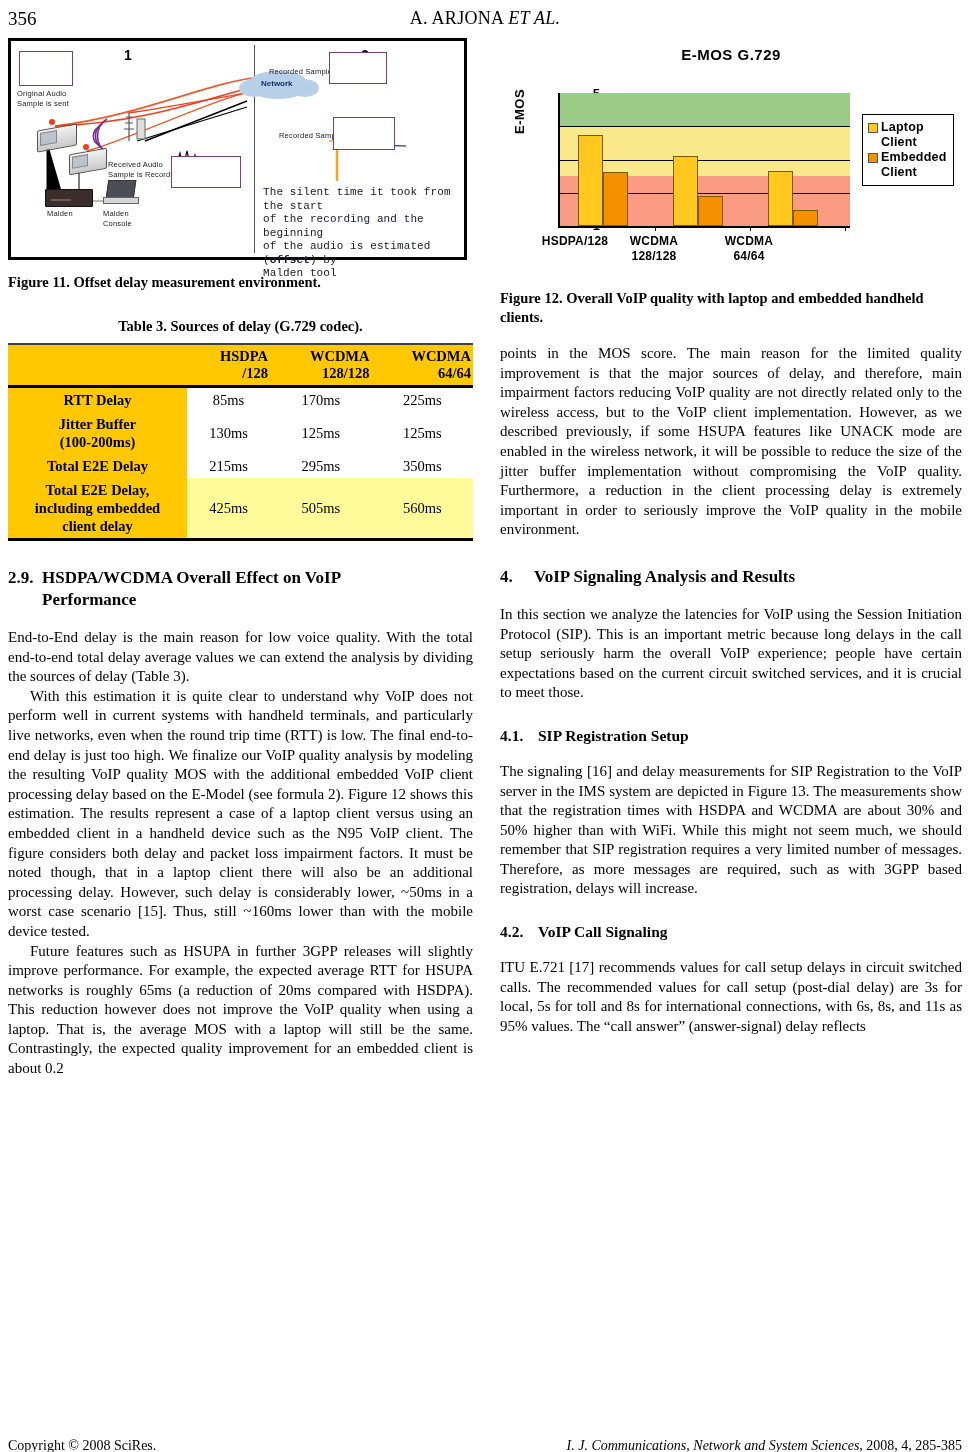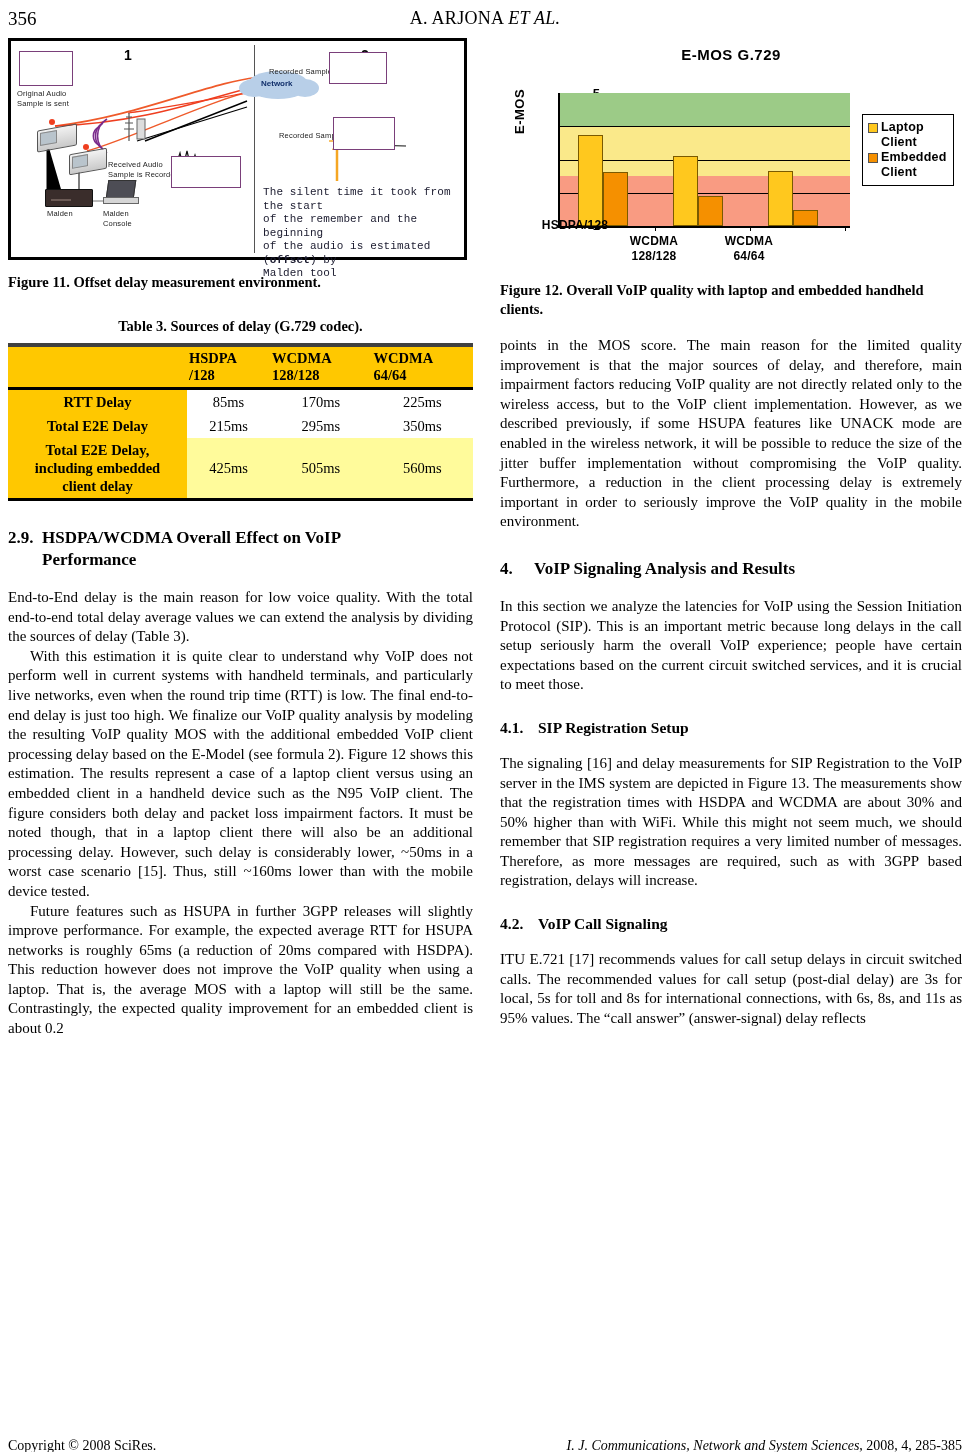--- a/index.html
+++ b/index.html
@@ -169,25 +169,25 @@
   }
 
   
   table.t3 {
     border-collapse: collapse;
     width: 465px;
     margin-top: 8px;
     font-size: 14.5px;
   }
   table.t3 .hdr-top td {
-    border-top: 4px solid #404040;
+    border-top: 2px solid #404040;
     border-bottom: 3px solid #000;
     background: #FFC800;
     font-weight: bold;
-    text-align: left;
+    text-align: right;
     padding: 3px 2px;
     line-height: 17px;
   }
   table.t3 td.rowhdr {
     background: #FFC800;
     font-weight: bold;
     text-align: center;
     padding: 3px 6px;
     line-height: 18px;
   }
@@ -428,21 +428,21 @@
     <div class="sm-label" style="left:92px; top:168px;">Malden<br>Console</div>
 
     <div class="panel-num" style="left:350px; top:6px;">2</div>
     <div class="sm-label" style="left:258px; top:26px;">Recorded Sample</div>
     <div class="wavebox" style="left:318px; top:11px; width:58px; height:32px;"></div>
     <div class="sm-label" style="left:268px; top:90px;">Recorded Sample</div>
     <div class="wavebox" style="left:322px; top:76px; width:62px; height:33px;"></div>
 
     <div class="p2-text" style="left:252px; top:145px; width:200px;">
       <span>The silent time it took from the start</span><br>
-      <span>of the remember and the beginning</span><br>
+      <span>of the recording and the beginning</span><br>
       <span>of the audio is estimated (</span><b>offset</b><span>) by</span><br>
       <span>Malden tool</span>
     </div>
   </div>
 
   <div class="figcap">Figure 11. Offset delay measurement environment.</div>
 
   <div class="tabcap">Table 3. Sources of delay (G.729 codec).</div>
 
   <table class="t3">
@@ -462,20 +462,29 @@
           <span>64/64</span>
         </td>
       </tr>
       <tr>
         <td class="rowhdr">RTT Delay</td>
         <td class="val">85ms</td>
         <td class="val">170ms</td>
         <td class="val">225ms</td>
       </tr>
       <tr>
+        <td class="rowhdr">
+          <span>Jitter Buffer</span><br>
+          <span>(100-200ms)</span>
+        </td>
+        <td class="val">130ms</td>
+        <td class="val">125ms</td>
+        <td class="val">125ms</td>
+      </tr>
+      <tr>
         <td class="rowhdr">Total E2E Delay</td>
         <td class="val">215ms</td>
         <td class="val">295ms</td>
         <td class="val">350ms</td>
       </tr>
       <tr class="last">
         <td class="rowhdr">
           <span>Total E2E Delay,</span><br>
           <span>including embedded</span><br>
           <span>client delay</span>
@@ -527,21 +536,21 @@
       <div class="bar" style="left:138px; width:25px; height:29.9px; background:#F59000;"></div>
 
       <div class="bar" style="left:208px; width:25px; height:55.5px; background:#FFC81E;"></div>
       <div class="bar" style="left:233px; width:25px; height:16px; background:#F59000;"></div>
 
       <div class="xtickmark" style="left:95px;"></div>
       <div class="xtickmark" style="left:190px;"></div>
       <div class="xtickmark" style="left:285px;"></div>
     </div>
 
-    <div class="xlab" style="left:10px; top:180px; width:130px;">HSDPA/128</div>
+    <div class="xlab" style="left:10px; top:196px; width:130px;">HSDPA/128</div>
     <div class="xlab" style="left:110px; top:196px; width:88px;">
       <span>WCDMA</span><br>
       <span>128/128</span>
     </div>
     <div class="xlab" style="left:205px; top:196px; width:88px;">
       <span>WCDMA</span><br>
       <span>64/64</span>
     </div>
 
     <div class="legend">
@@ -549,21 +558,21 @@
         <span class="sw" style="background:#FFC81E;"></span>
         <span>Laptop<br>Client</span>
       </div>
       <div class="row">
         <span class="sw" style="background:#F59000;"></span>
         <span>Embedded<br>Client</span>
       </div>
     </div>
   </div>
 
-  <div class="figcap left-al" style="margin-top:0;">Figure 12. Overall VoIP quality with laptop and embedded handheld clients.</div>
+  <div class="figcap left-al" style="margin-top:8px;">Figure 12. Overall VoIP quality with laptop and embedded handheld clients.</div>
 
   <p class="body">points in the MOS score. The main reason for the limited quality improvement is that the major sources of delay, and therefore, main impairment factors reducing VoIP quality are not directly related only to the wireless access, but to the VoIP client implementation. However, as we described previously, if some HSUPA features like UNACK mode are enabled in the wireless network, it will be possible to reduce the size of the jitter buffer implementation without compromising the VoIP quality. Furthermore, a reduction in the client processing delay is extremely important in order to seriously improve the VoIP quality in the mobile environment.</p>
 
   <h2 class="sec">
     <span class="num">4.</span><span>VoIP Signaling Analysis and Results</span>
   </h2>
   <p class="body">In this section we analyze the latencies for VoIP using the Session Initiation Protocol (SIP). This is an important metric because long delays in the call setup seriously harm the overall VoIP experience; people have certain expectations based on the current circuit switched services, and it is crucial to meet those.</p>
 
   <h3 class="subsec">
     <span class="num">4.1.</span><span>SIP Registration Setup</span>

